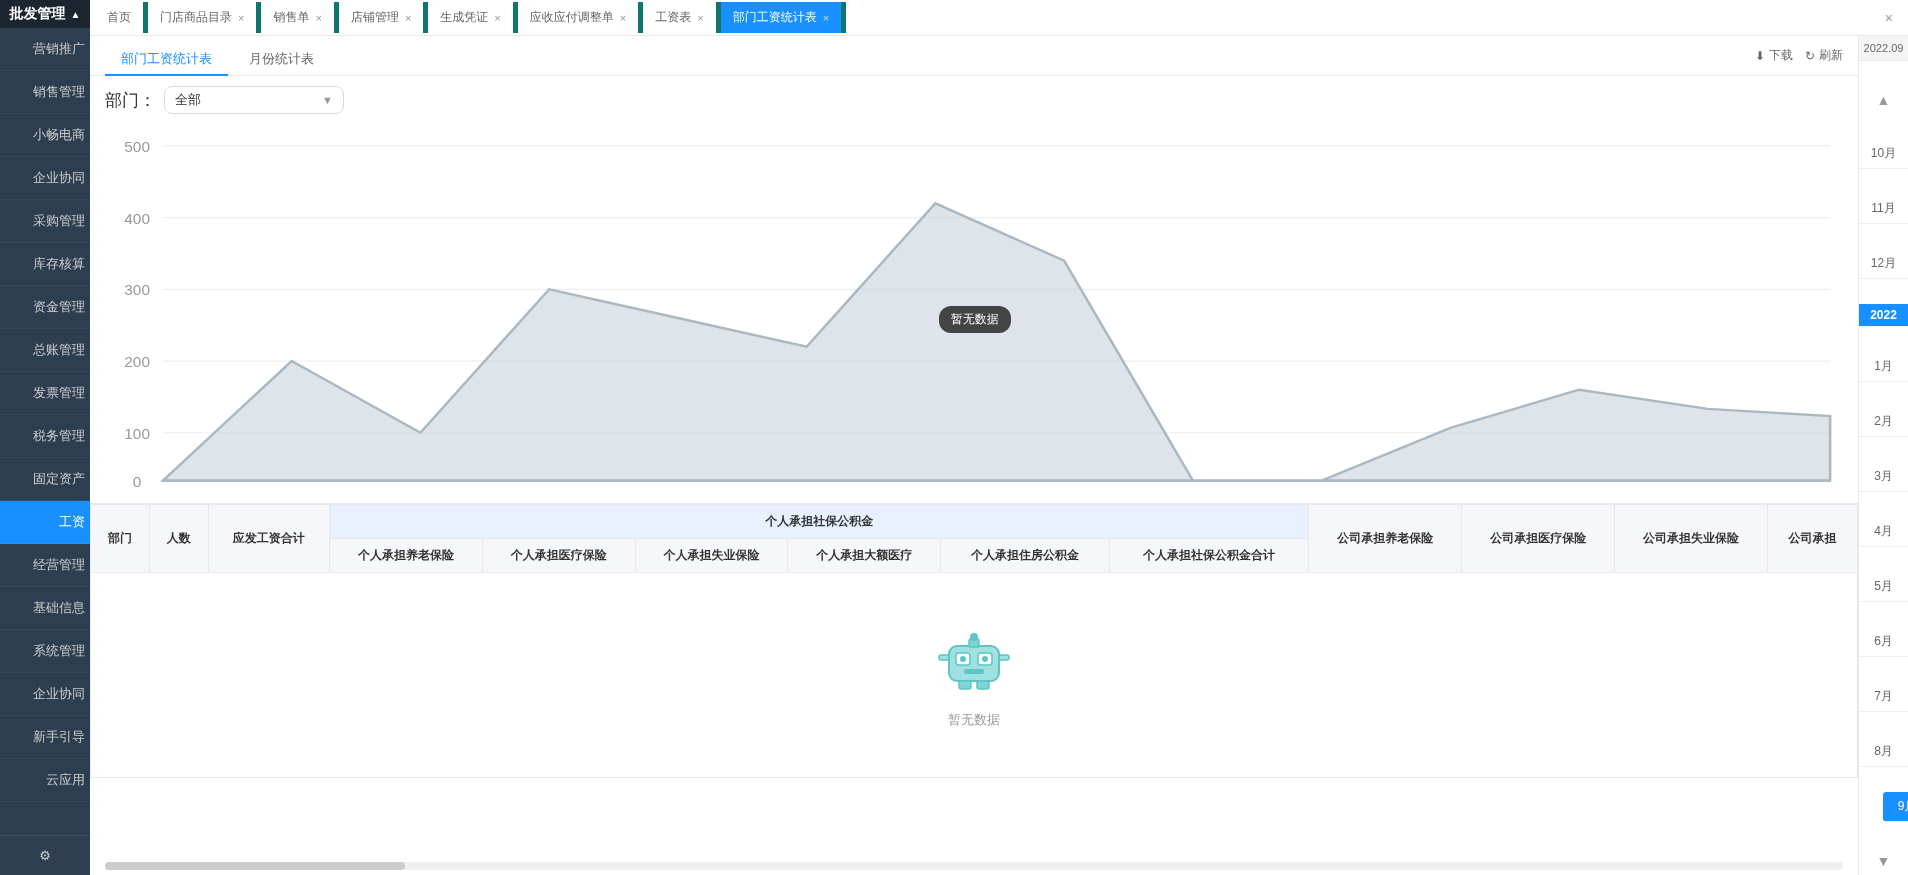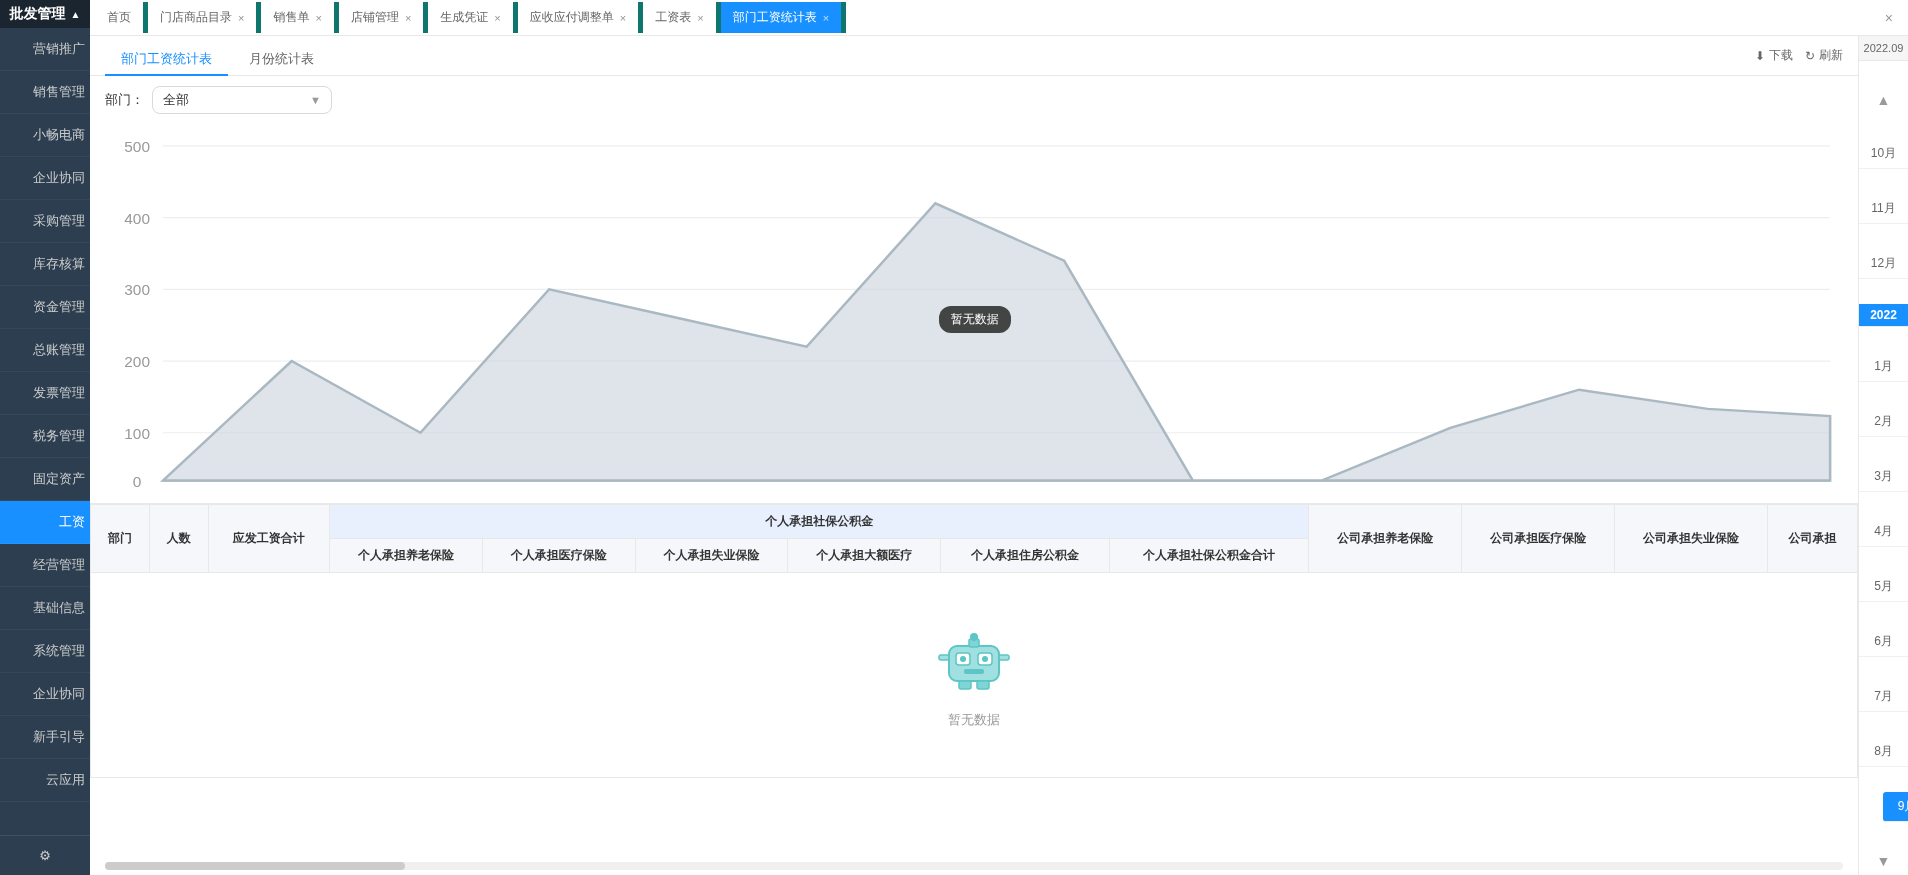--- a/index.html
+++ b/index.html
@@ -144,21 +144,21 @@
     }
 
     
     .filter-bar {
       display: flex;
       align-items: center;
       padding: 10px 15px;
       background: #fff;
       flex-shrink: 0;
     }
-    .filter-label { font-size: 13px; color: #333; margin-right: 8px; }
+    .filter-label { font-size: 17px; color: #333; margin-right: 8px; }
     .filter-select {
       display: flex;
       align-items: center;
       border: 1px solid #d9d9d9;
       border-radius: 8px;
       padding: 4px 10px;
       min-width: 180px;
       background: #fff;
       cursor: pointer;
       justify-content: space-between;

